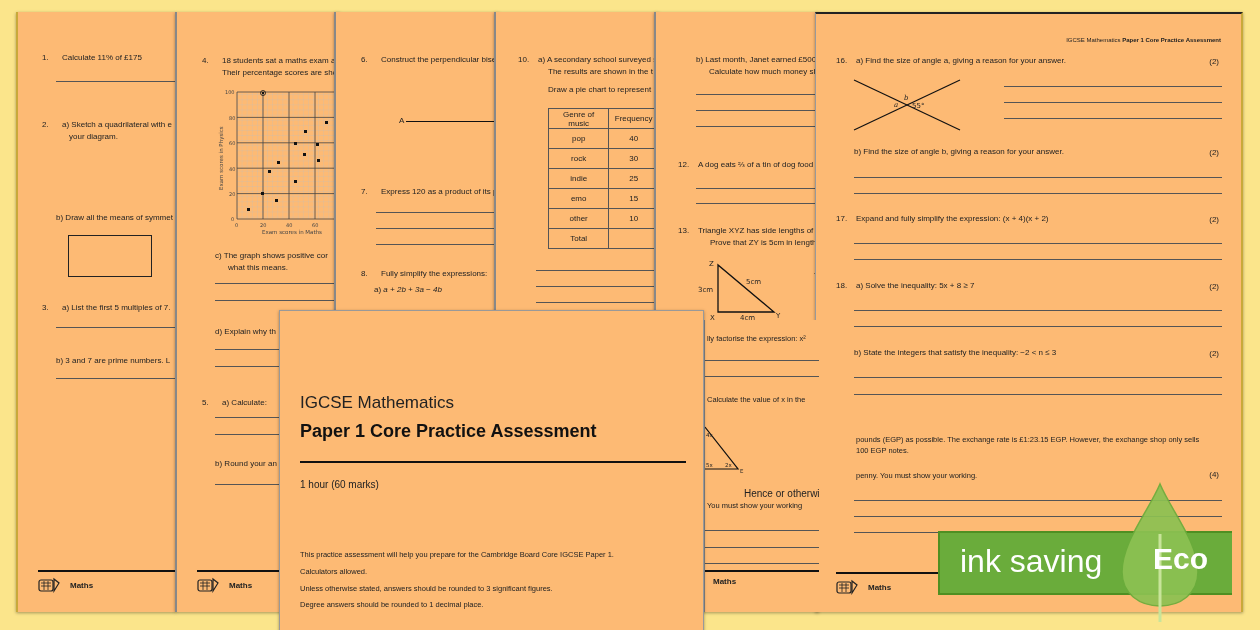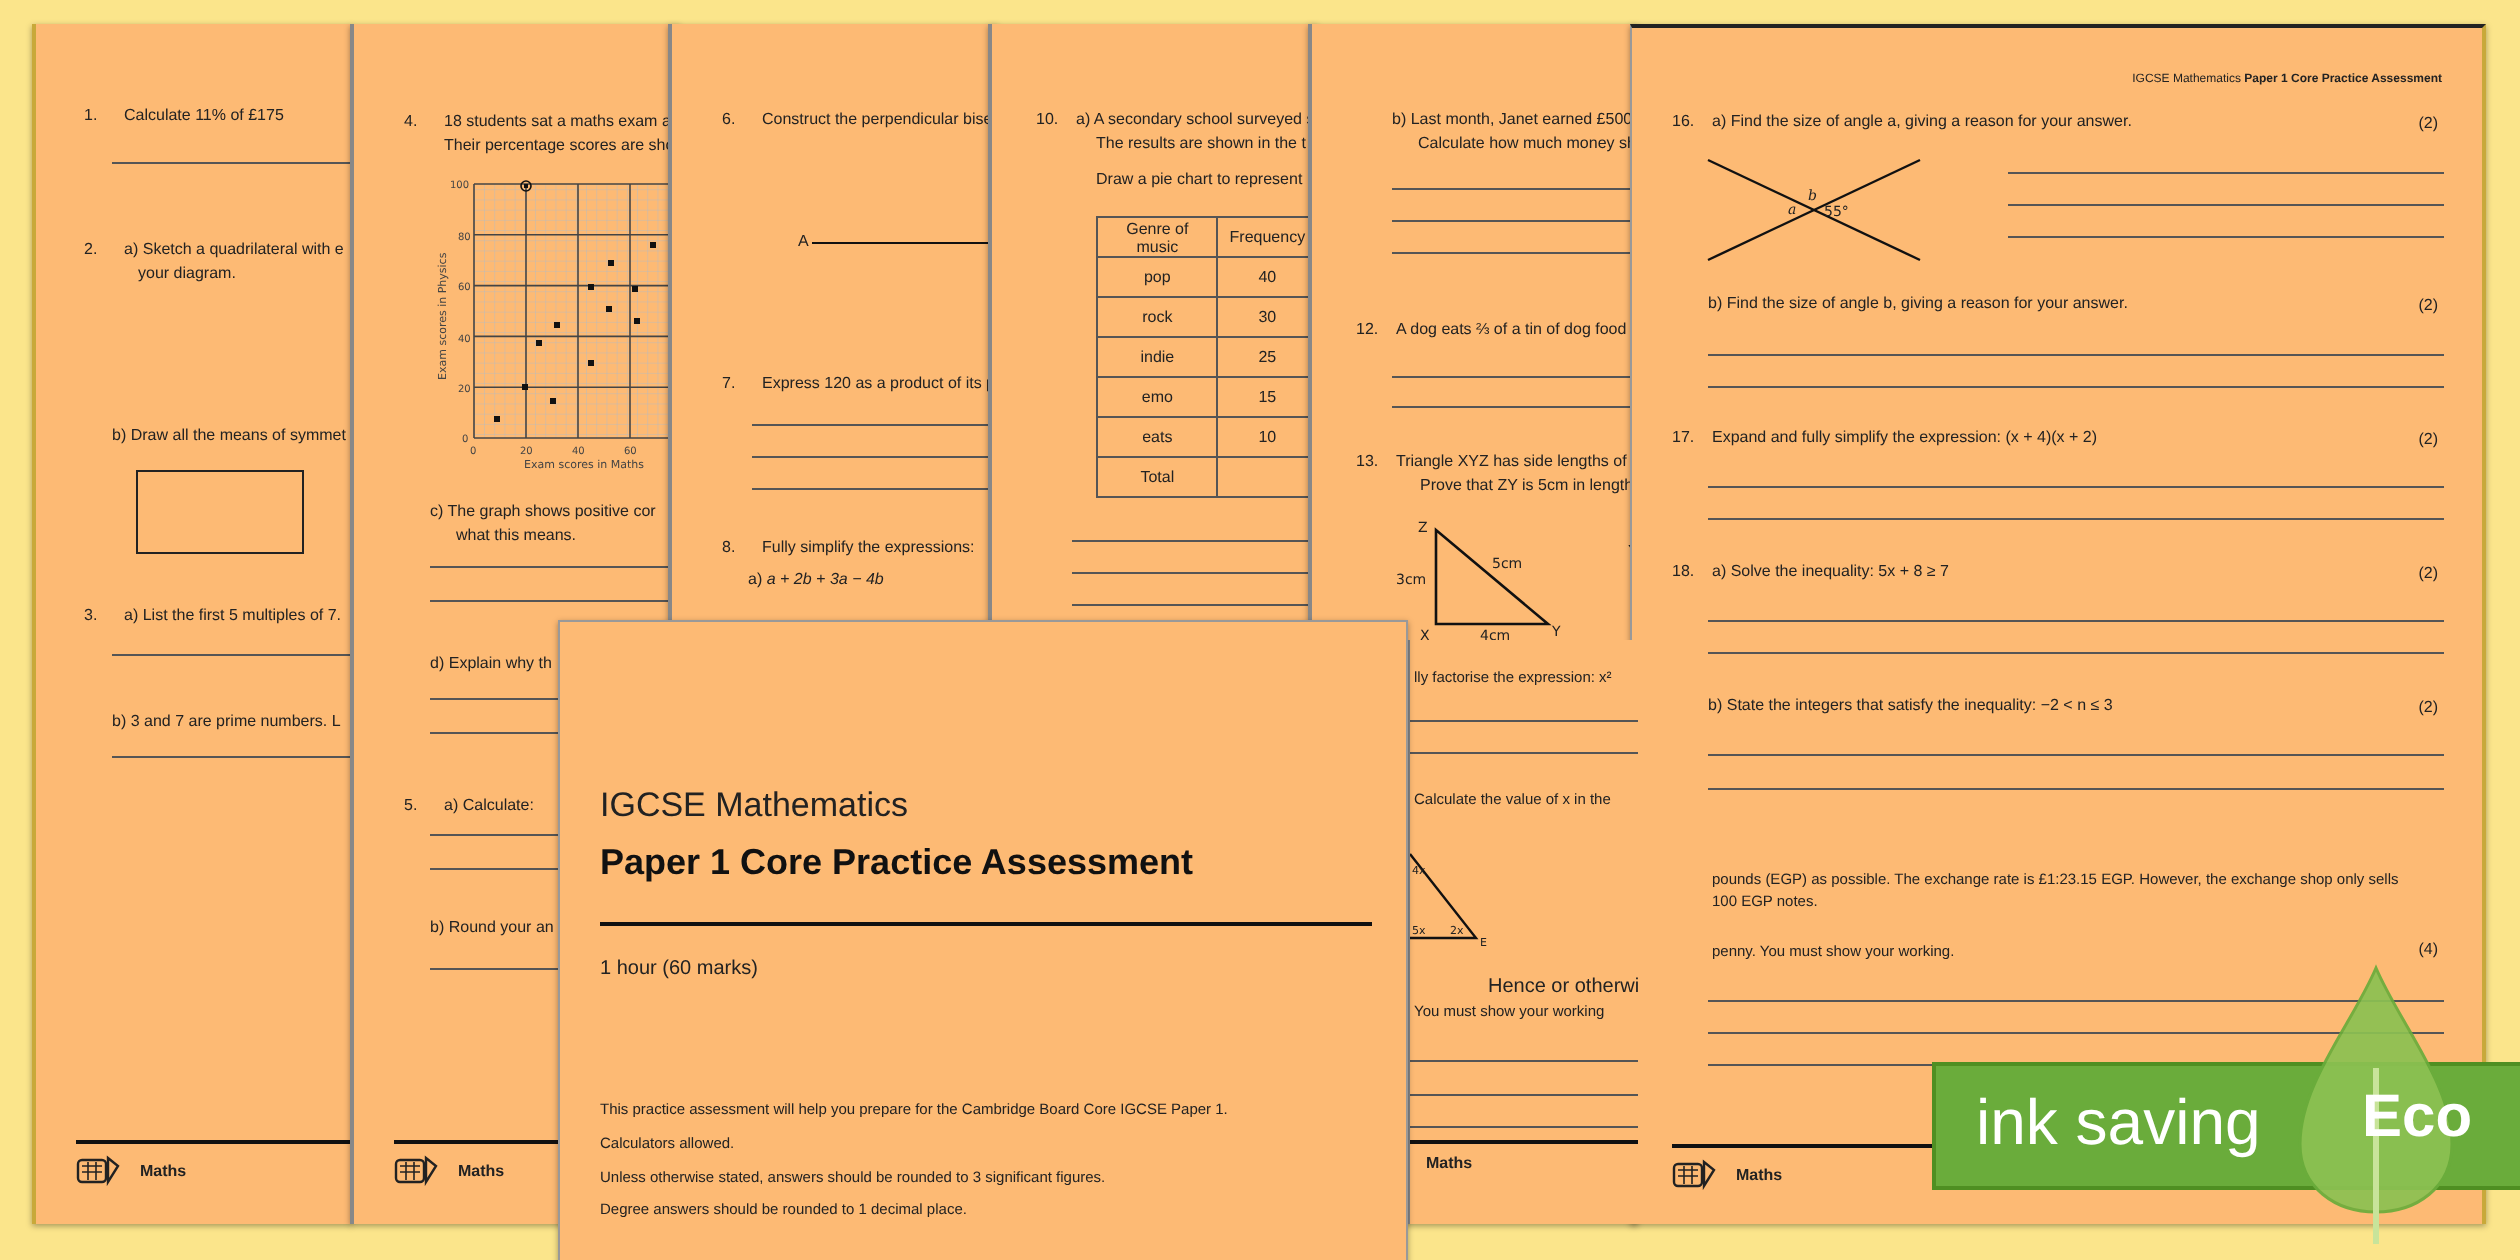--- a/index.html
+++ b/index.html
@@ -28,21 +28,21 @@
   
   #cover { left: 279px; top: 310px; width: 425px; height: 330px; border: 1px solid #999; }
   #cover .t1 { position: absolute; left: 20px; top: 82px; font-size: 17px; color: #222; }
   #cover .t2 { position: absolute; left: 20px; top: 110px; font-size: 18px; font-weight: bold; color: #111; }
   #cover .rule { position: absolute; left: 20px; top: 150px; width: 386px; height: 2px; background: #111; }
   #cover .dur { position: absolute; left: 20px; top: 168px; font-size: 10px; }
   #cover .instr { position: absolute; left: 20px; font-size: 7.5px; }
   table.freq { position: absolute; border-collapse: collapse; font-size: 8px; }
   table.freq td { border: 1px solid #555; height: 20px; text-align: center; padding: 0 4px; }
   .eco {
-    position: absolute; left: 966px; top: 531px; width: 294px; height: 64px;
+    position: absolute; left: 938px; top: 531px; width: 294px; height: 64px;
     background: #6aac3b; border-top: 2px solid #4f8f22; border-bottom: 2px solid #4f8f22; border-left: 2px solid #4f8f22; text-align: center;
   }
   .eco .ink { position: absolute; left: 20px; top: 10px; font-size: 32px; color: #fff; letter-spacing: 0px; }
   .eco .leaf { position: absolute; left: 180px; top: -51px; }
   .eco .ecotxt { position: absolute; left: 213px; top: 9px; font-size: 30px; font-weight: bold; color: #fff; }
 </style>
 </head>
 <body>
 
 <div class="page" style="left:16px;top:12px;width:160px;height:600px;border-left:2px solid #c8a93a;">
@@ -206,21 +206,21 @@
         </tr>
     <tr>
           <td>indie</td>
           <td>25</td>
         </tr>
     <tr>
           <td>emo</td>
           <td>15</td>
         </tr>
     <tr>
-          <td>eats</td>
+          <td>other</td>
           <td>10</td>
         </tr>
     <tr>
           <td>Total</td>
           <td></td>
         </tr>
   </tbody>
     </table>
   <div class="line" style="left:40px;top:258px;width:125px;"></div>
   <div class="line" style="left:40px;top:274px;width:125px;"></div>

